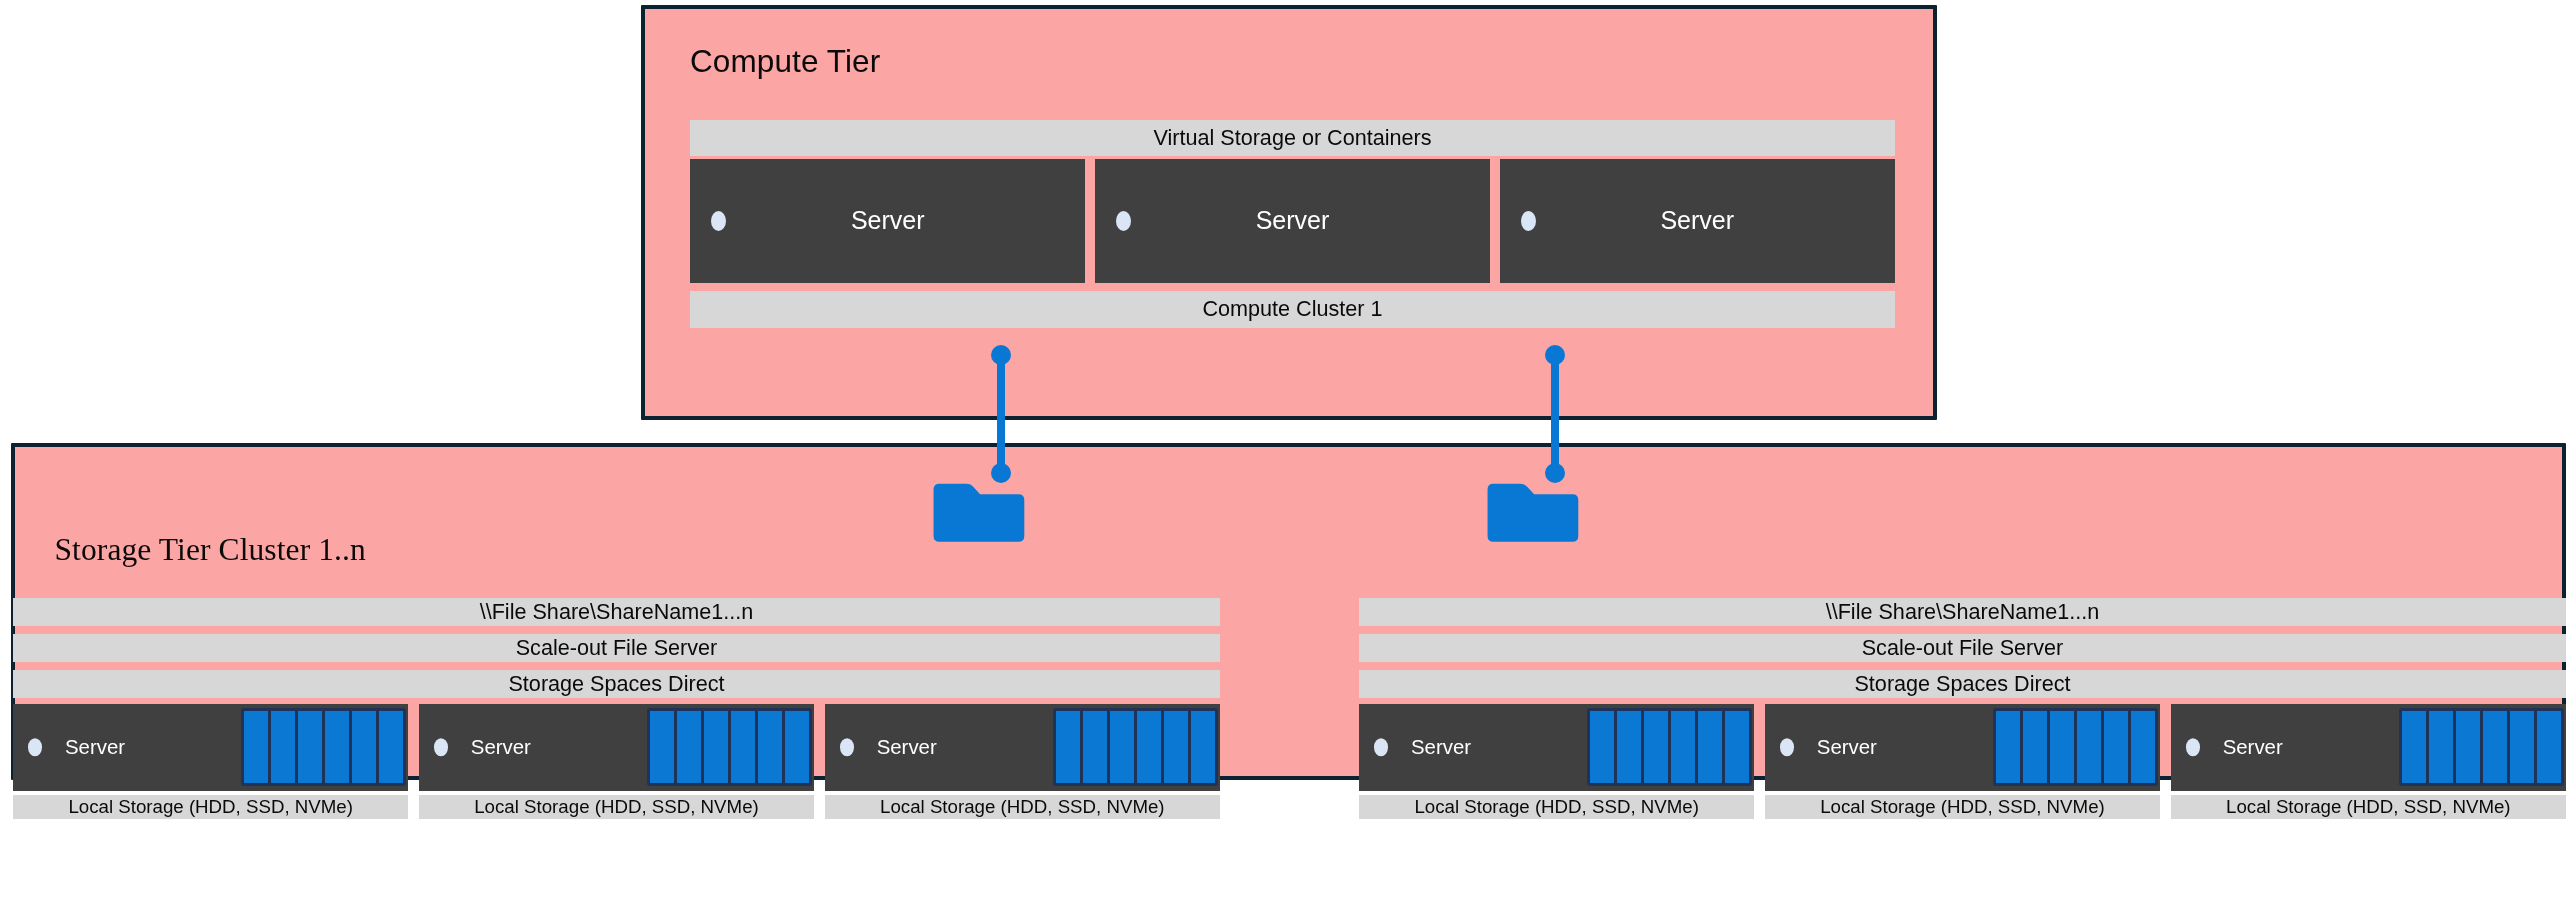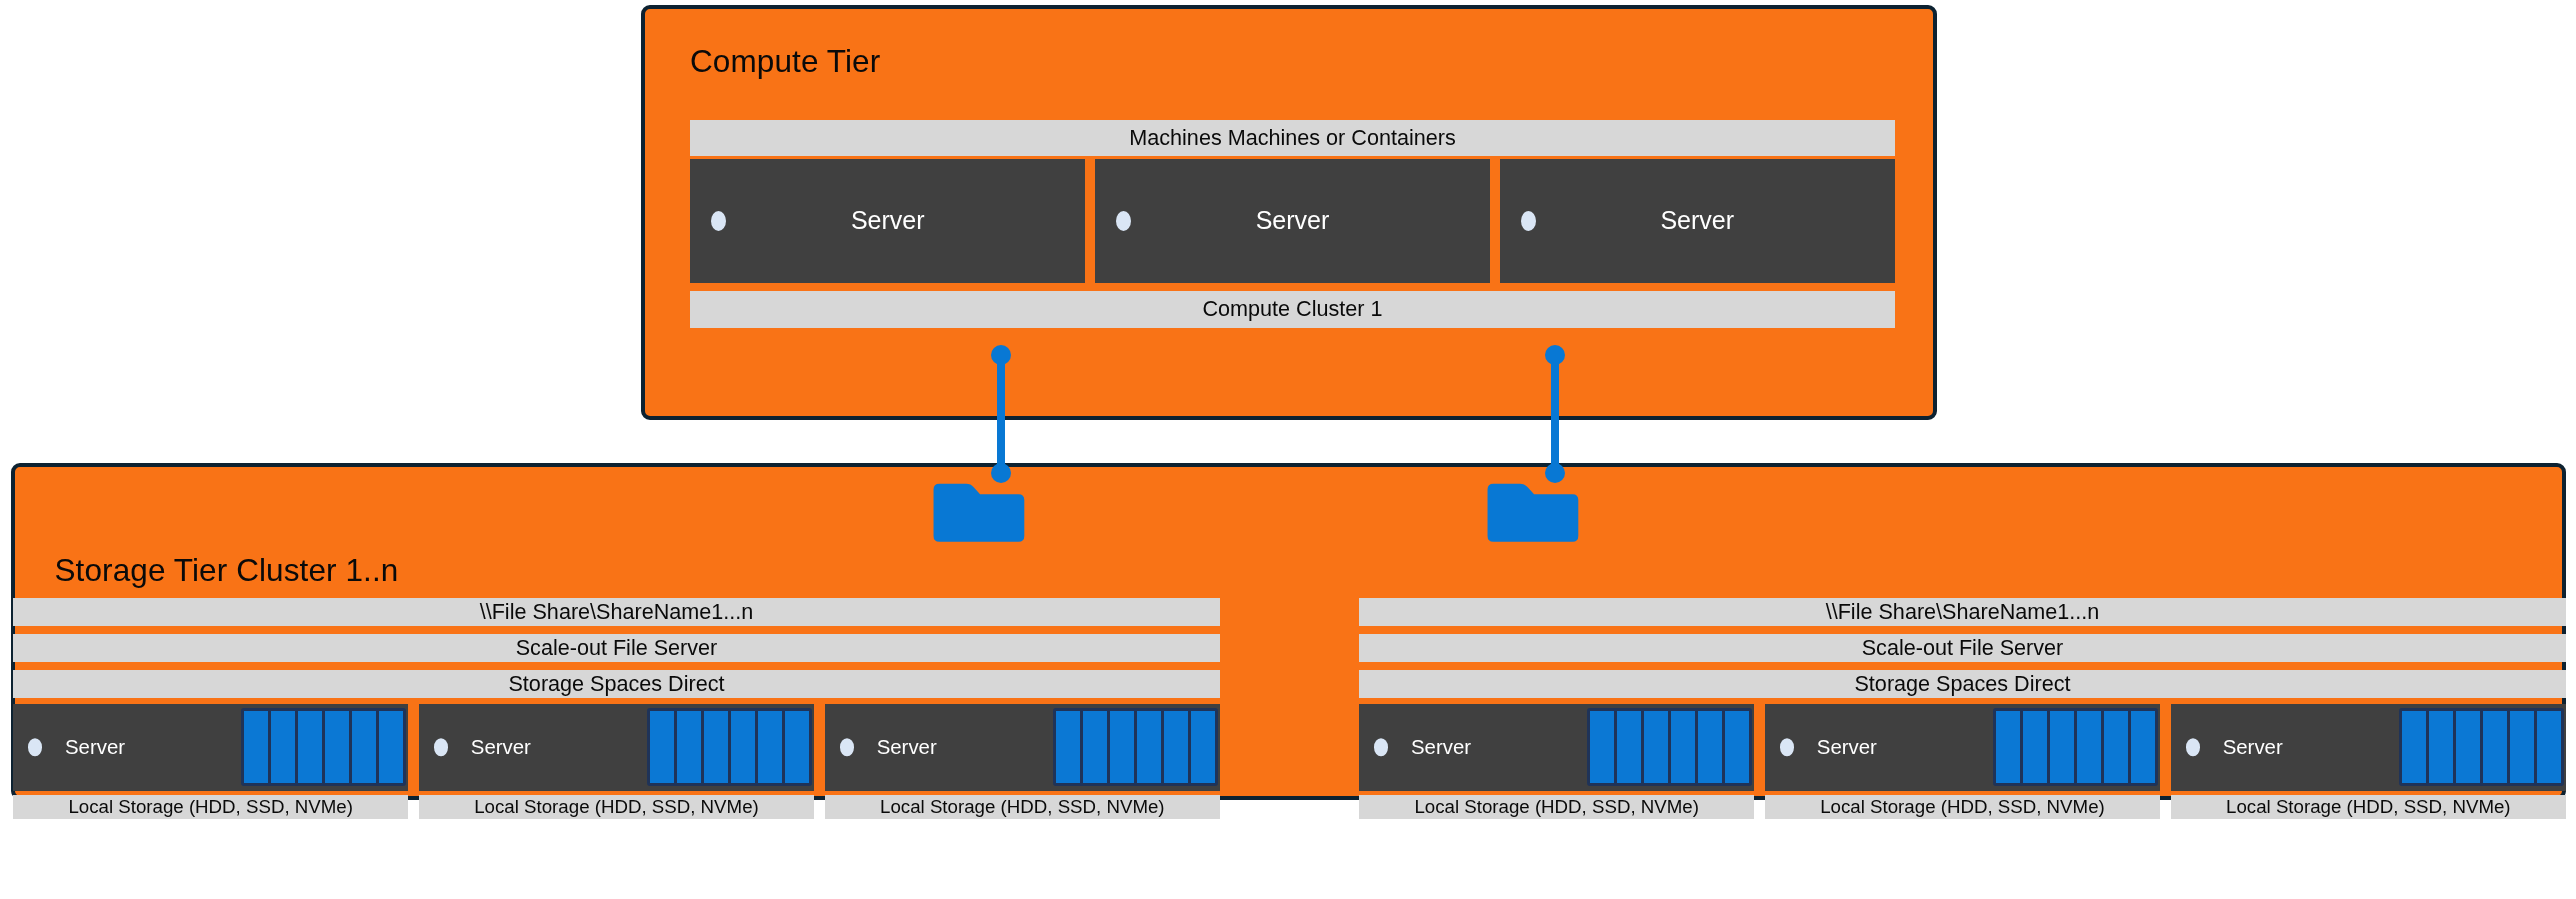--- a/index.html
+++ b/index.html
@@ -13,35 +13,36 @@
   #stage {
     position: relative;
     width: 2576px;
     height: 900px;
     background: #ffffff;
   }
 
   
   .tier {
     position: absolute;
-    background: #f97316;
+    background: #fca5a5;
     border: 4.1px solid #0d2231;
-    border-radius: 9px;
+    border-radius: 1px;
   }
   #compute-tier {
     left: 641px;
     top: 4.7px;
     width: 1296px;
     height: 415px;
   }
   #storage-tier {
     left: 10.5px;
-    top: 463px;
+    top: 443px;
     width: 2555px;
     height: 337px;
+    font-family: Liberation Serif, serif;
   }
 
   .tier-title {
     position: absolute;
     font-size: 31.5px;
     color: #0a0a0a;
     letter-spacing: 0.1px;
     white-space: nowrap;
   }
   #compute-title { left: 45px; top: 34px; }
@@ -196,21 +197,21 @@
 </style>
 </head>
 <body>
 
 <div id="stage">
 
   <div id="compute-tier" class="tier">
 
     <div id="compute-title" class="tier-title">Compute Tier</div>
 
-    <div id="vm-band" class="band">Machines Machines or Containers</div>
+    <div id="vm-band" class="band">Virtual Storage or Containers</div>
 
     <div class="compute-servers">
       <div class="compute-server">
         <span class="led"></span>
         <span class="srv-label">Server</span>
       </div>
       <div class="compute-server">
         <span class="led"></span>
         <span class="srv-label">Server</span>
       </div>

